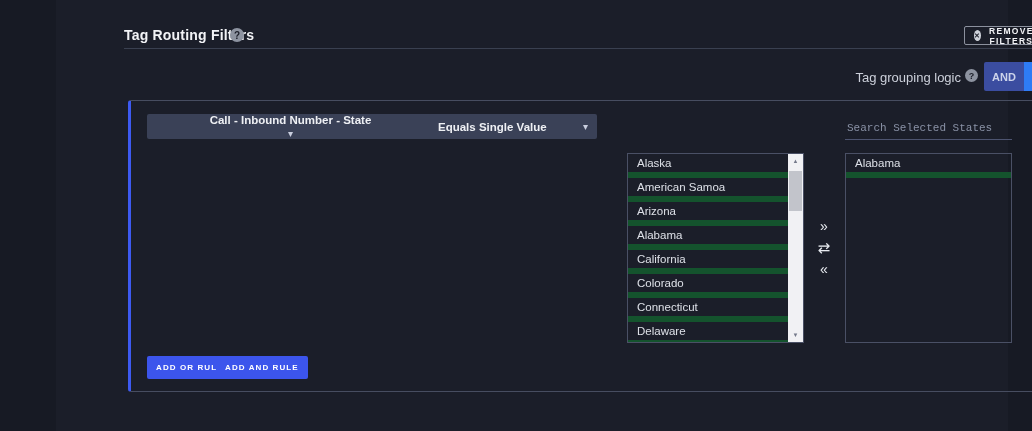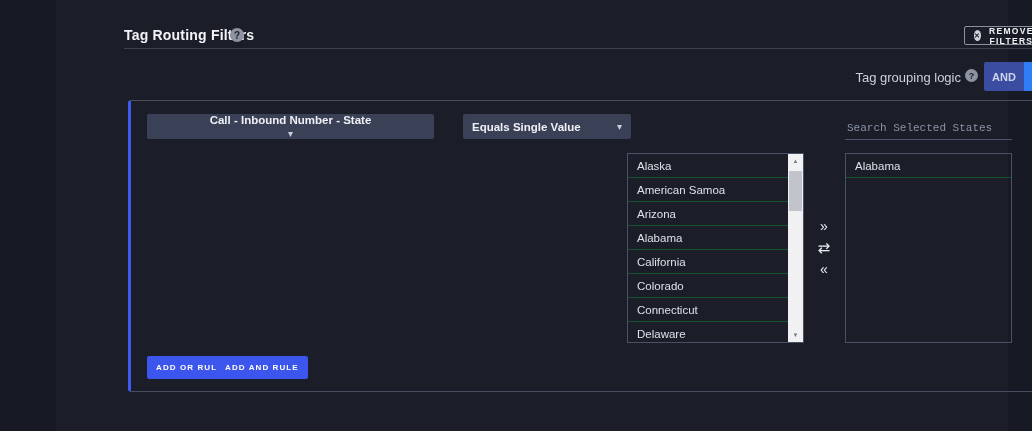--- a/index.html
+++ b/index.html
@@ -64,40 +64,40 @@
     background: transparent;
   }
   .select-box {
     position: absolute; height: 25px; background: #3a4157; border-radius: 2px;
     display: flex; align-items: center; justify-content: space-between;
     padding: 0 9px; cursor: pointer;
   }
   .select-box .select-label { font-size: 11.5px; color: #eef0f4; font-weight: bold; }
   .select-box .caret { font-size: 10px; color: #c9cede; }
   .field-select    { left: 16px; top: 13px; width: 287px; flex-direction: column; }
-  .operator-select { left: 332px; top: 13px; width: 168px; }
+  .operator-select { left: 298px; top: 13px; width: 168px; }
   .search-input {
     position: absolute; top: 15px; height: 24px;
     background: transparent; border: none; border-bottom: 1px solid #4d5470;
     color: #dfe2e8; font-size: 11px; font-family: "Liberation Sans", sans-serif;
     padding: 0 2px; outline: none;
   }
   .search-input::placeholder { color: #8a92a6; opacity: 1; }
   .available-search { left: 496px; width: 177px; }
   .selected-search  { left: 714px; width: 167px; font-family: Liberation Mono, monospace; }
   
   .state-list {
     position: absolute; top: 52px; height: 190px;
     border: 1px solid #4a5065; overflow: hidden;
   }
   .available-list { left: 496px; width: 177px; padding-right: 15px; }
   .selected-list  { left: 714px; width: 167px; }
   .list-item {
     height: 24px; display: flex; align-items: center; padding-left: 9px;
-    font-size: 11.5px; color: #dde0e7; border-bottom: 1px solid #14532d;
+    font-size: 11.5px; color: #dde0e7; border-bottom: 6px solid #14532d;
     cursor: pointer; white-space: nowrap;
   }
   
   .scrollbar {
     position: absolute; top: 0; right: 0; width: 15px; height: 100%;
     background: #f1f1f4; display: flex; flex-direction: column;
     justify-content: space-between; align-items: center; cursor: pointer;
   }
   .scroll-arrow { font-size: 6px; color: #74798a; padding: 4px 0; line-height: 6px; }
   .scroll-thumb {

